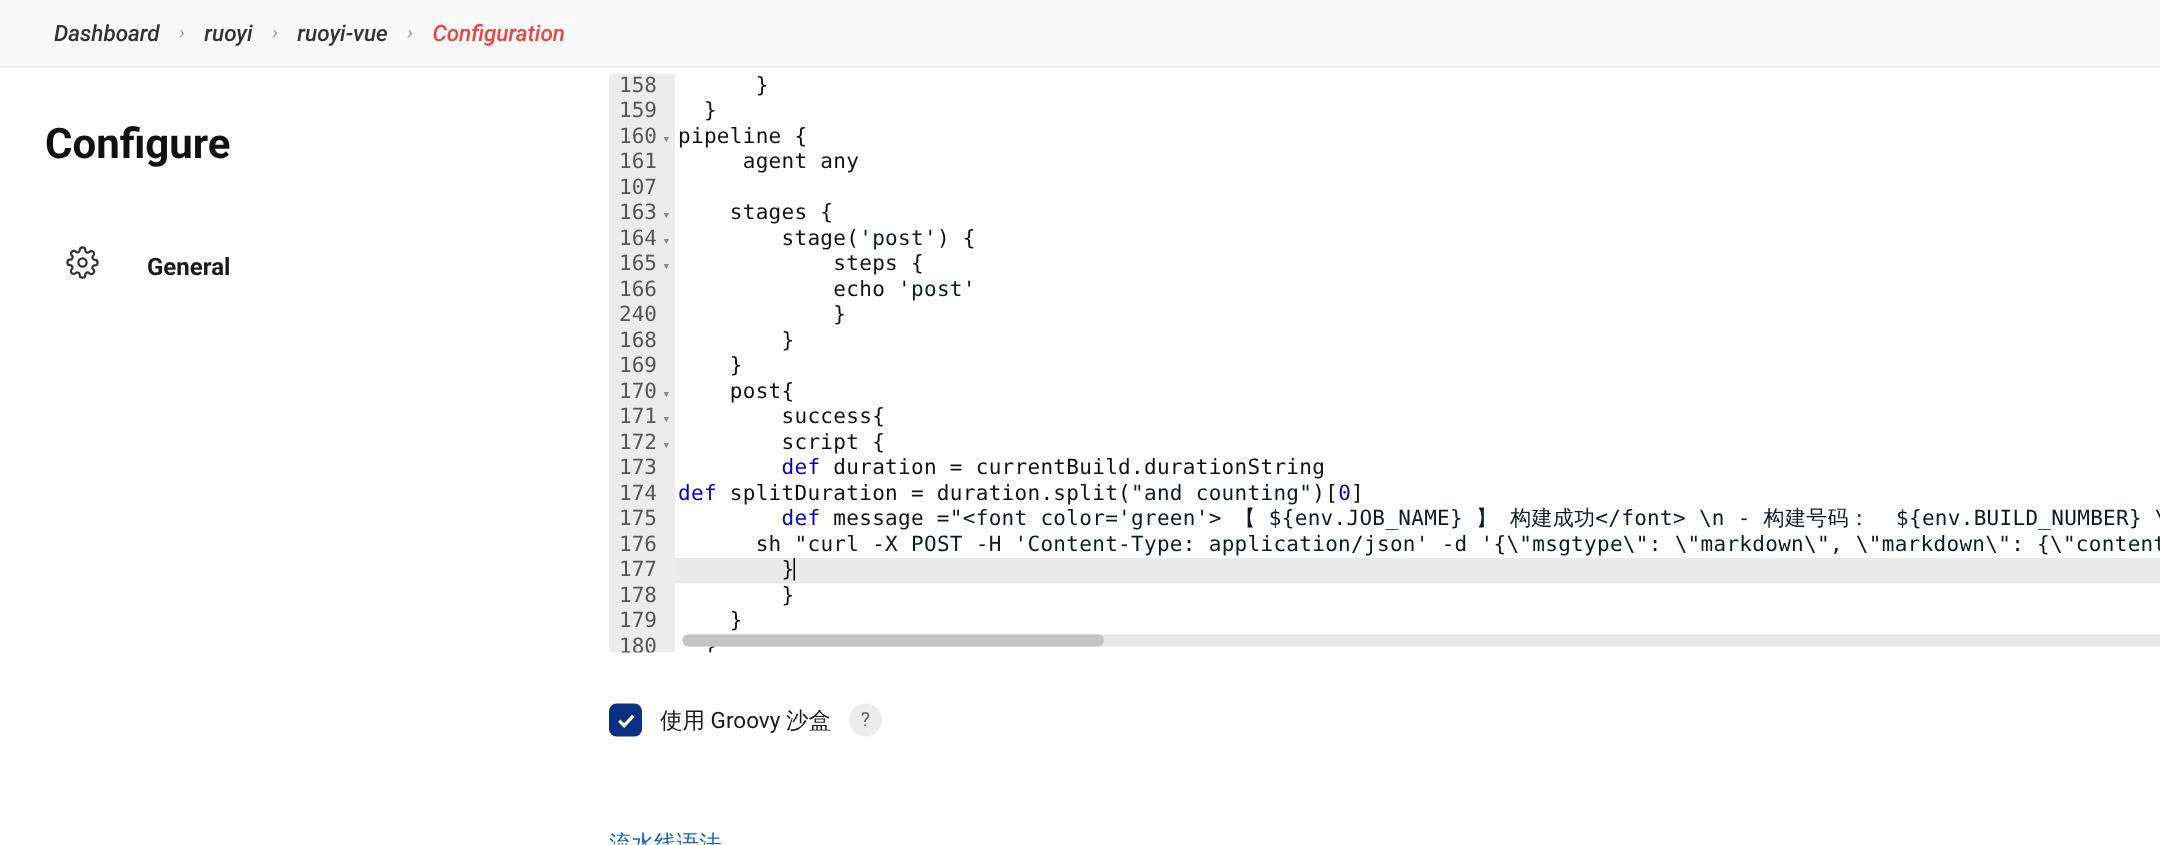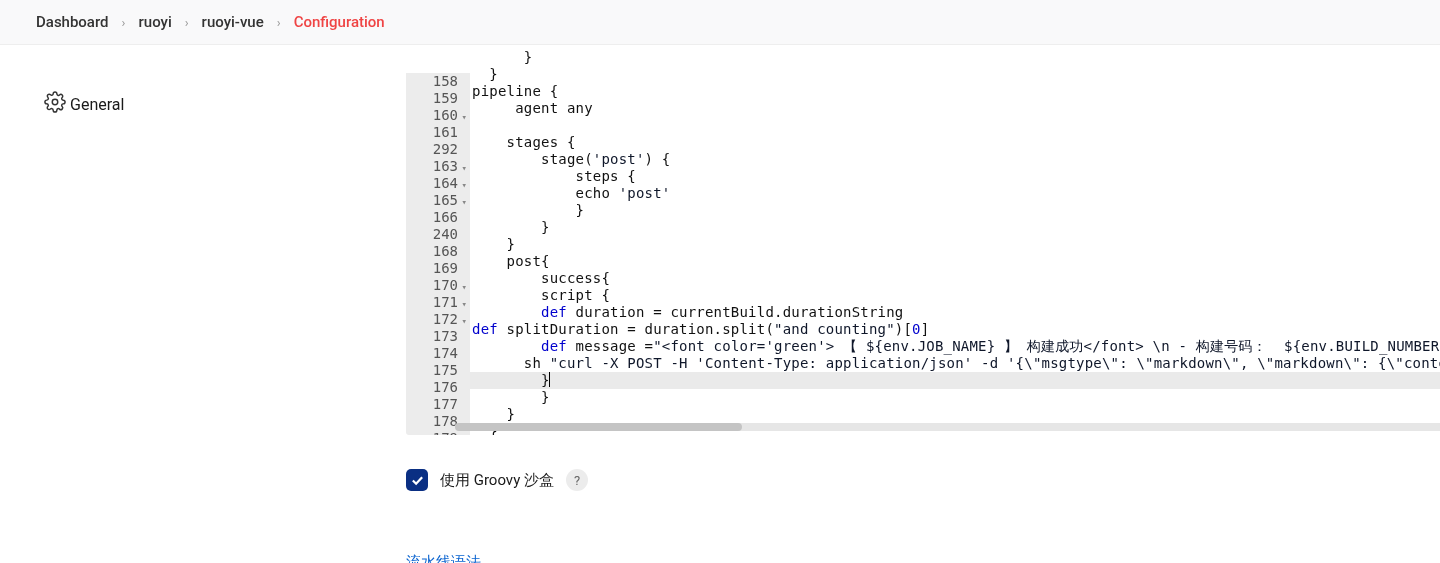--- a/index.html
+++ b/index.html
@@ -14,20 +14,21 @@
   }
   
   .breadcrumb-bar {
     height: 45px;
     padding: 0 30px;
     display: flex;
     align-items: center;
     gap: 4px;
     border-bottom: 1px solid #eee;
     background: #f9f9fa;
+    font-style: italic;
   }
   .crumb {
     font-size: 15px;
     font-weight: 500;
     color: #333;
     padding: 4px 6px;
     cursor: pointer;
   }
   .crumb.last { color: #ef4444; }
   .crumb-sep {
@@ -44,25 +45,25 @@
   }
   .sidebar h1 {
     font-size: 28px;
     font-weight: 700;
     margin-bottom: 40px;
     color: #111;
   }
   .side-item {
     display: flex;
     align-items: center;
-    gap: 4px;
+    gap: 32px;
     padding: 12px 14px;
     border-radius: 10px;
     font-size: 16px;
-    font-weight: 400;
+    font-weight: 700;
     cursor: pointer;
     margin-bottom: 6px;
     max-width: 340px;
   }
   .side-item.active { background: #eceaf7; }
   .side-item svg { width: 22px; height: 22px; stroke: #333; fill: none; stroke-width: 1.6; }
   
   .main { flex: 1; padding-top: 4px; position: relative; }
   .editor-wrap {
     margin-left: 6px;
@@ -76,23 +77,22 @@
     overflow: hidden;
     position: relative;
   }
   .gutter {
     background: #ececec;
     color: #555;
     text-align: right;
     padding: 0 4px 0 6px;
     user-select: none;
     flex-shrink: 0;
-    width: 64px;
+    width: 44px;
     position: relative;
-    margin-top: 24px;
   }
   .gutter-row { height: 17px; position: relative; padding-right: 8px; }
   .fold-mark {
     position: absolute;
     right: -1px;
     top: 2px;
     font-size: 9px;
     color: #888;
   }
   .code-area {
@@ -179,39 +179,40 @@
     <span class="crumb">ruoyi</span>
     <span class="crumb-sep">›</span>
     <span class="crumb">ruoyi-vue</span>
     <span class="crumb-sep">›</span>
     <span class="crumb last">Configuration</span>
   </div>
 
 <div class="layout">
 
   <div class="sidebar">
+    <h1>Configure</h1>
     <div id="sidebar-nav">
         <div class="side-item">
           <span><svg viewBox="0 0 24 24">
               <circle cx="12" cy="12" r="3"></circle>
               <path d="M19.4 15a1.7 1.7 0 0 0 .34 1.87l.06.06a2 2 0 1 1-2.83 2.83l-.06-.06a1.7 1.7 0 0 0-1.87-.34 1.7 1.7 0 0 0-1.03 1.55V21a2 2 0 1 1-4 0v-.1a1.7 1.7 0 0 0-1.11-1.55 1.7 1.7 0 0 0-1.87.34l-.06.06a2 2 0 1 1-2.83-2.83l.06-.06a1.7 1.7 0 0 0 .34-1.87 1.7 1.7 0 0 0-1.55-1.03H3a2 2 0 1 1 0-4h.1a1.7 1.7 0 0 0 1.55-1.11 1.7 1.7 0 0 0-.34-1.87l-.06-.06a2 2 0 1 1 2.83-2.83l.06.06a1.7 1.7 0 0 0 1.87.34H9a1.7 1.7 0 0 0 1.03-1.55V3a2 2 0 1 1 4 0v.1a1.7 1.7 0 0 0 1.03 1.55 1.7 1.7 0 0 0 1.87-.34l.06-.06a2 2 0 1 1 2.83 2.83l-.06.06a1.7 1.7 0 0 0-.34 1.87V9a1.7 1.7 0 0 0 1.55 1.03H21a2 2 0 1 1 0 4h-.1a1.7 1.7 0 0 0-1.55 1.03z"></path>
             </svg></span>
           <span>General</span>
         </div>
       </div>
   </div>
 
   <div class="main">
     <div class="editor-wrap">
       <div class="gutter" id="gutter">
           <div class="gutter-row">158</div>
           <div class="gutter-row">159</div>
           <div class="gutter-row">160<span class="fold-mark">▾</span></div>
           <div class="gutter-row">161</div>
-          <div class="gutter-row">292</div>
+          <div class="gutter-row">107</div>
           <div class="gutter-row">163<span class="fold-mark">▾</span></div>
           <div class="gutter-row">164<span class="fold-mark">▾</span></div>
           <div class="gutter-row">165<span class="fold-mark">▾</span></div>
           <div class="gutter-row">166</div>
           <div class="gutter-row">240</div>
           <div class="gutter-row">168</div>
           <div class="gutter-row">169</div>
           <div class="gutter-row">170<span class="fold-mark">▾</span></div>
           <div class="gutter-row">171<span class="fold-mark">▾</span></div>
           <div class="gutter-row">172<span class="fold-mark">▾</span></div>

